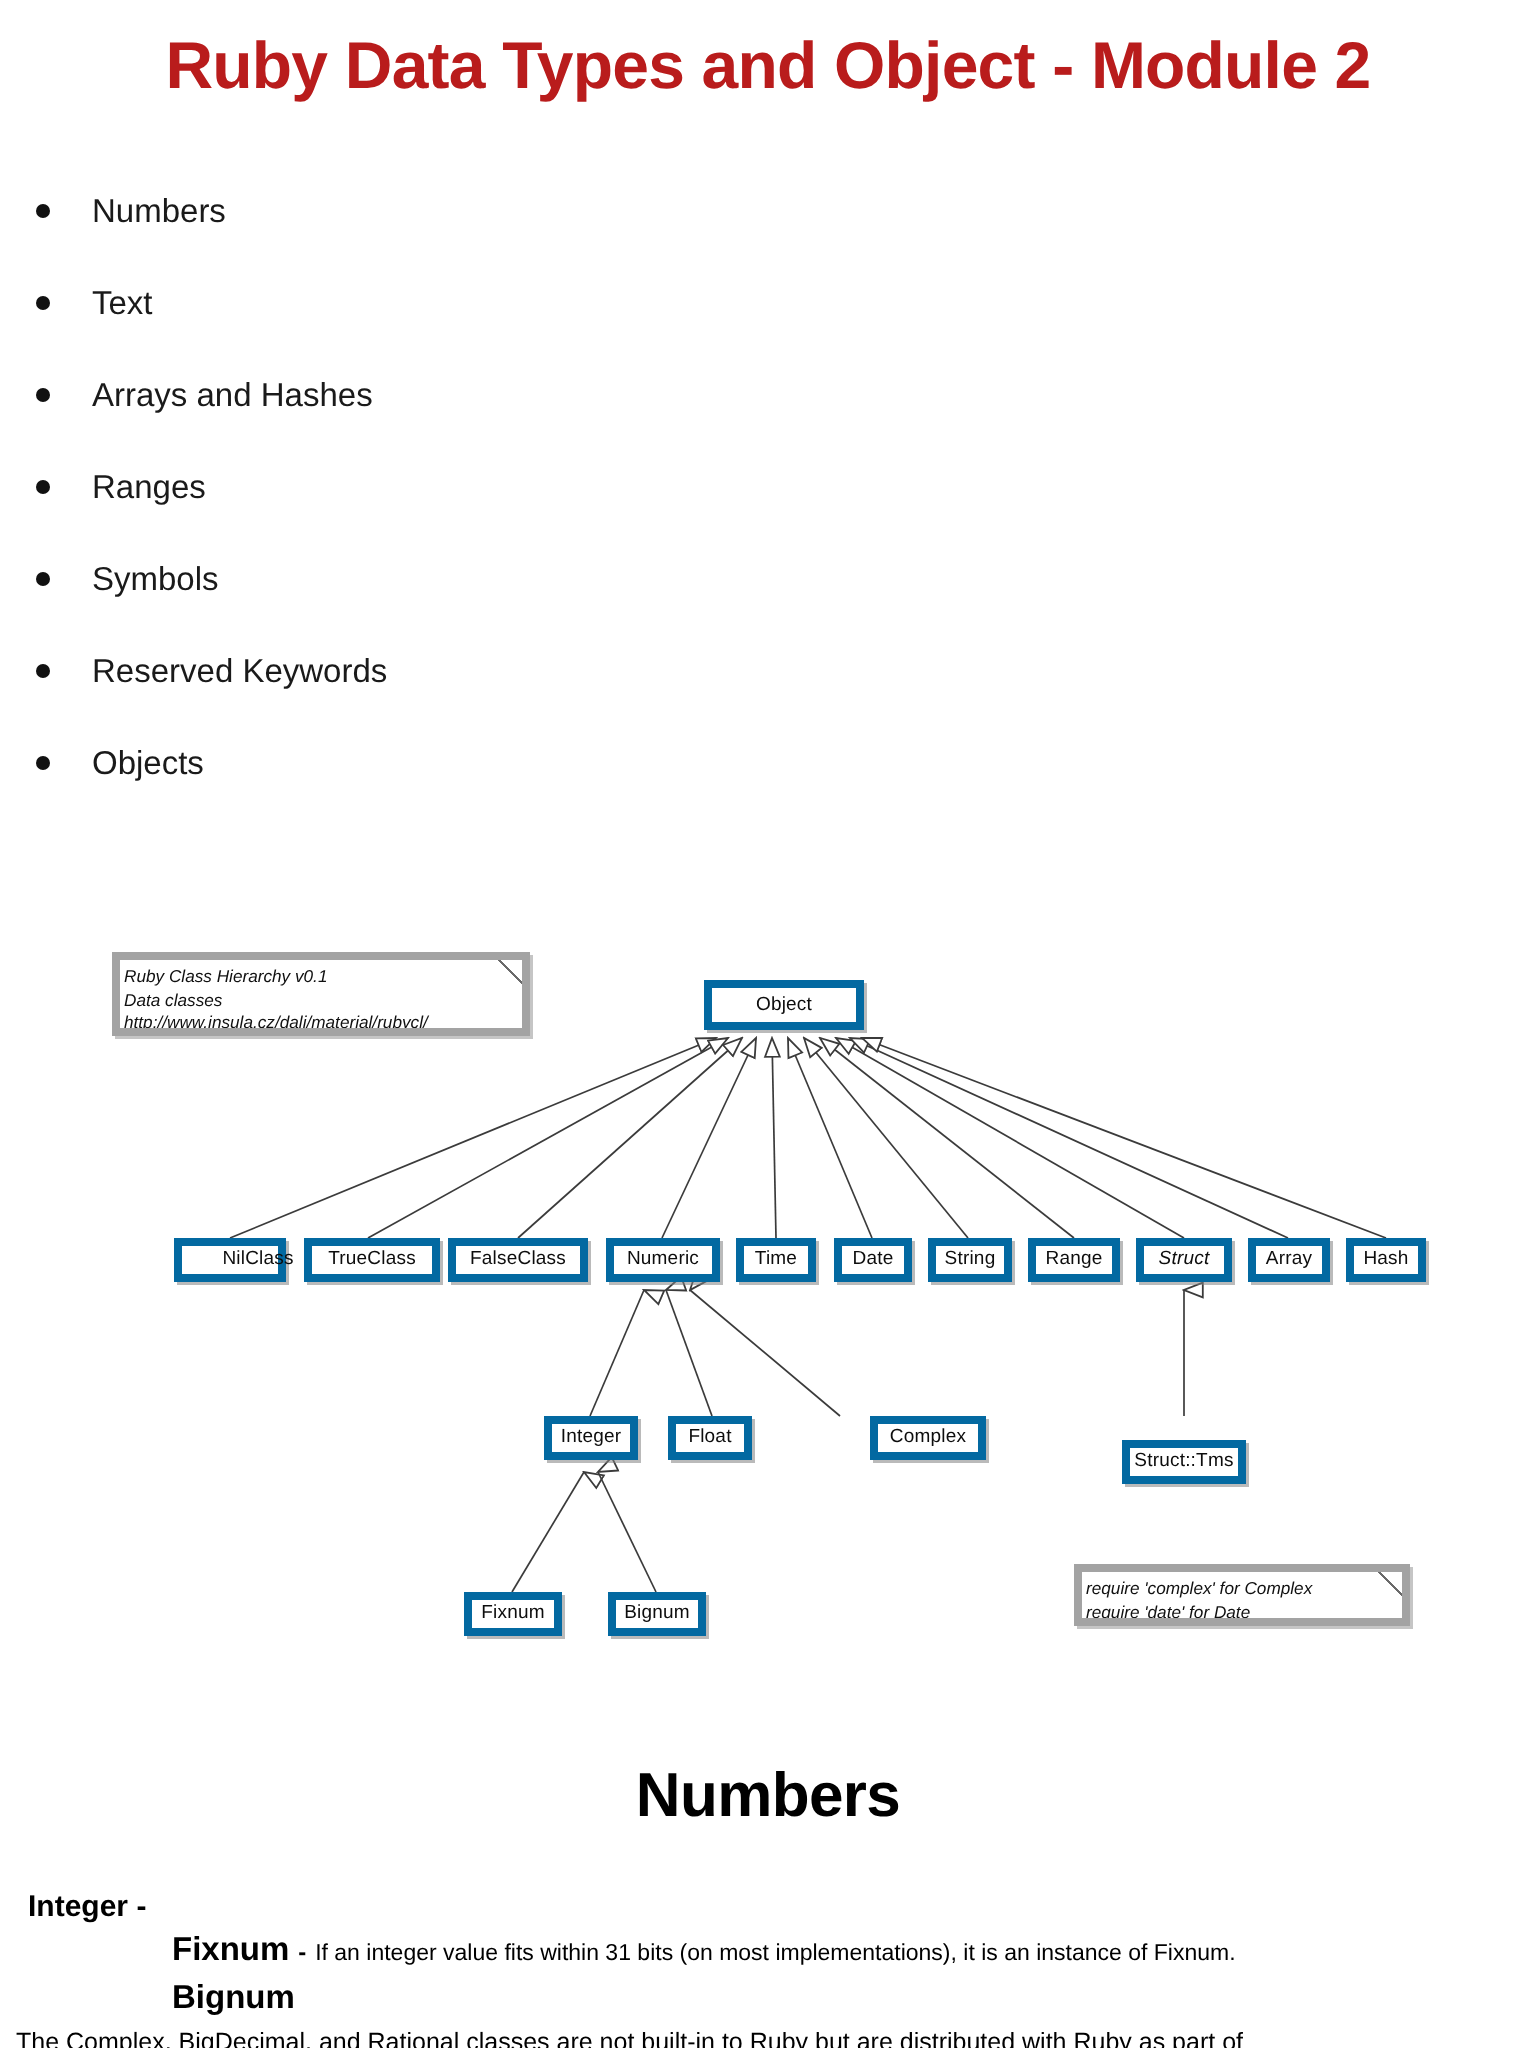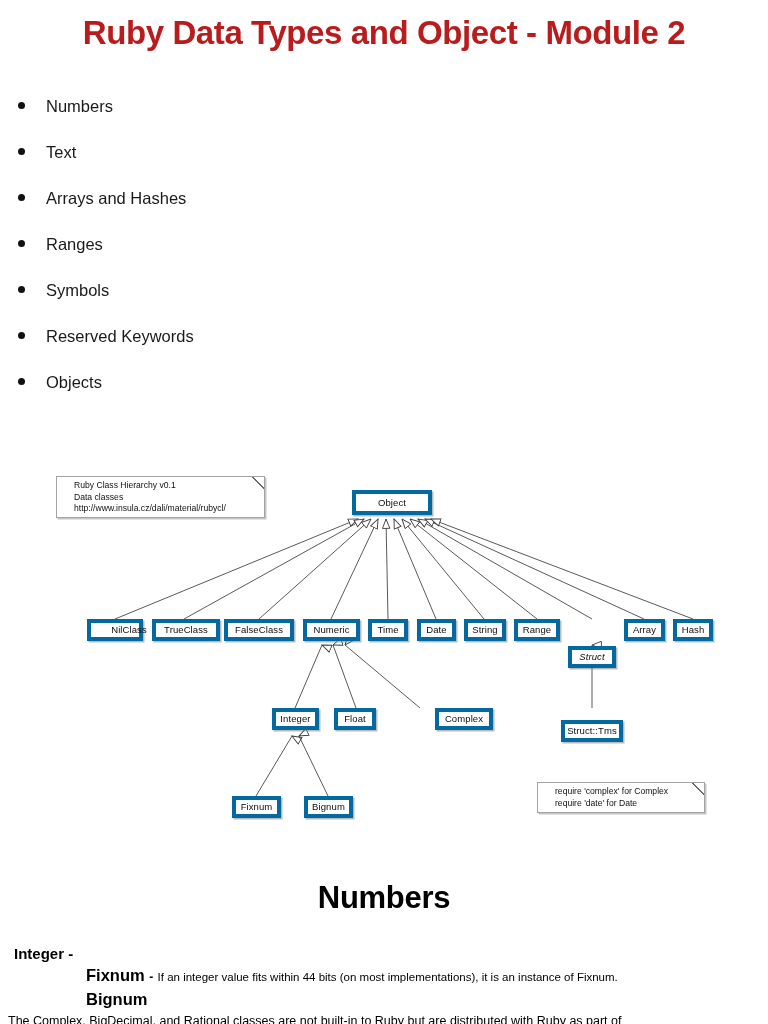--- a/index.html
+++ b/index.html
@@ -87,29 +87,30 @@
     align-items: center;
     justify-content: center;
     white-space: nowrap;
     letter-spacing: 0.1px;
   }
   .dnode.abstract { font-style: italic; }
 
   .dnote {
     position: absolute;
     box-sizing: border-box;
-    border: 1px solid #a3a3a3;
+    border: 4px solid #a3a3a3;
     background: #ffffff;
     box-shadow: 1.5px 1.5px 0 0 rgba(140,140,140,0.5);
     font-size: 8.6px;
     line-height: 11.5px;
     color: #101010;
-    padding: 3px 4px 2px 17px;
+    padding: 3px 4px 2px 2px;
     white-space: nowrap;
     overflow: hidden;
+    font-style: italic;
   }
   .dnote .fold {
     position: absolute;
     right: -1px;
     top: -1px;
     width: 14px;
     height: 14px;
     background: linear-gradient(45deg, rgba(0,0,0,0) 0%, rgba(0,0,0,0) 49.4%, #6a6a6a 49.4%, #6a6a6a 55%, #ffffff 55%, #ffffff 100%);
     border-left: 0;
   }
@@ -280,21 +281,21 @@
   </div>
   <div class="dnode" style="left:417px; top:164px; width:39px; height:22px;">
     <span>Date</span>
   </div>
   <div class="dnode" style="left:464px; top:164px; width:42px; height:22px;">
     <span>String</span>
   </div>
   <div class="dnode" style="left:514px; top:164px; width:46px; height:22px;">
     <span>Range</span>
   </div>
-  <div class="dnode abstract" style="left:568px; top:164px; width:48px; height:22px;margin-top:27px;">
+  <div class="dnode abstract" style="left:568px; top:164px; width:48px; height:22px;">
     <span>Struct</span>
   </div>
   <div class="dnode" style="left:624px; top:164px; width:41px; height:22px;">
     <span>Array</span>
   </div>
   <div class="dnode" style="left:673px; top:164px; width:40px; height:22px;">
     <span>Hash</span>
   </div>
 
   <div class="dnode" style="left:272px; top:253px; width:47px; height:22px;">
@@ -328,19 +329,19 @@
 <div id="section-heading">Numbers</div>
 
 <div id="numbers-body">
   <p class="lvl1">
     <span>Integer</span>
     <span class="dash">-</span>
   </p>
   <p class="lvl2">
     <span class="term">Fixnum</span>
     <span class="sep">-</span>
-    <span class="desc">If an integer value fits within 44 bits (on most implementations), it is an instance of Fixnum.</span>
+    <span class="desc">If an integer value fits within 31 bits (on most implementations), it is an instance of Fixnum.</span>
   </p>
   <p class="lvl2">
     <span class="term">Bignum</span>
   </p>
   <p class="tail-para">The Complex, BigDecimal, and Rational classes are not built-in to Ruby but are distributed with Ruby as part of</p>
 </div>
 
 </body></html>

